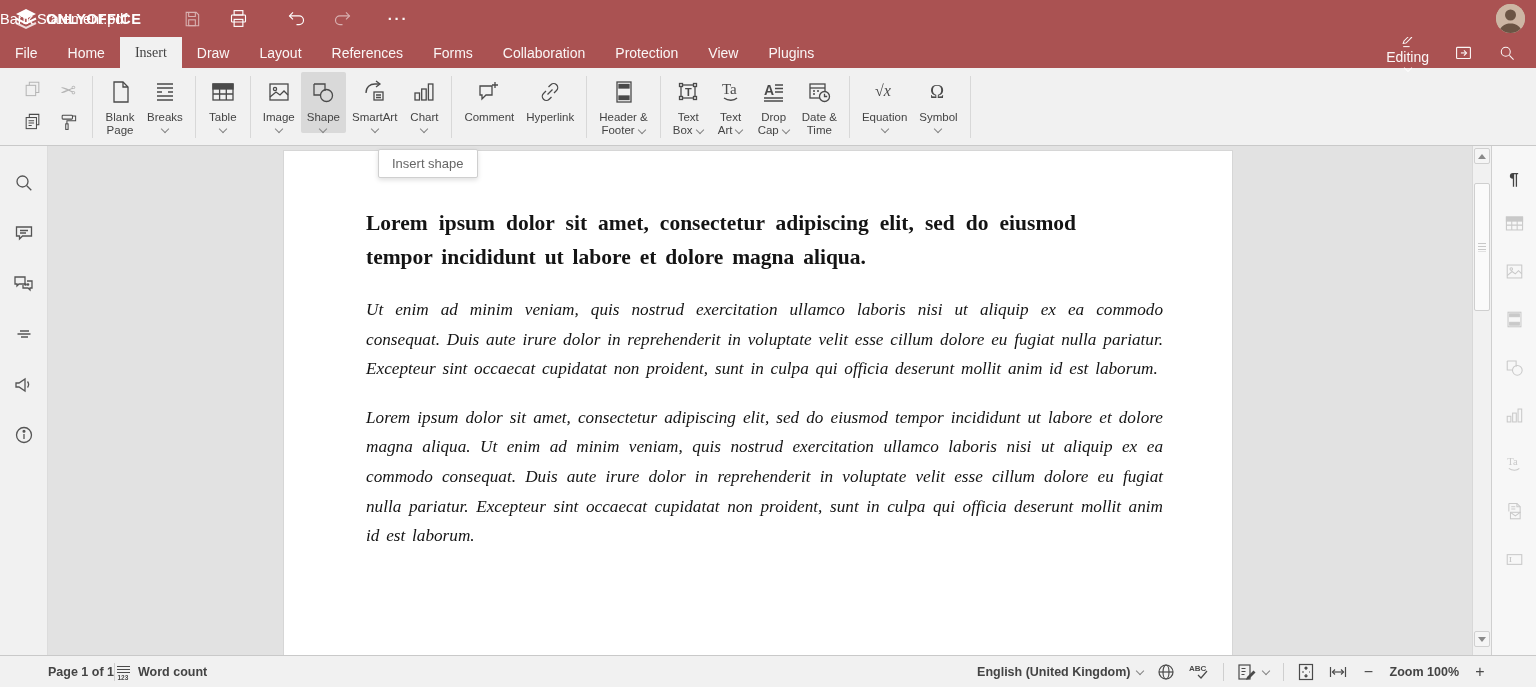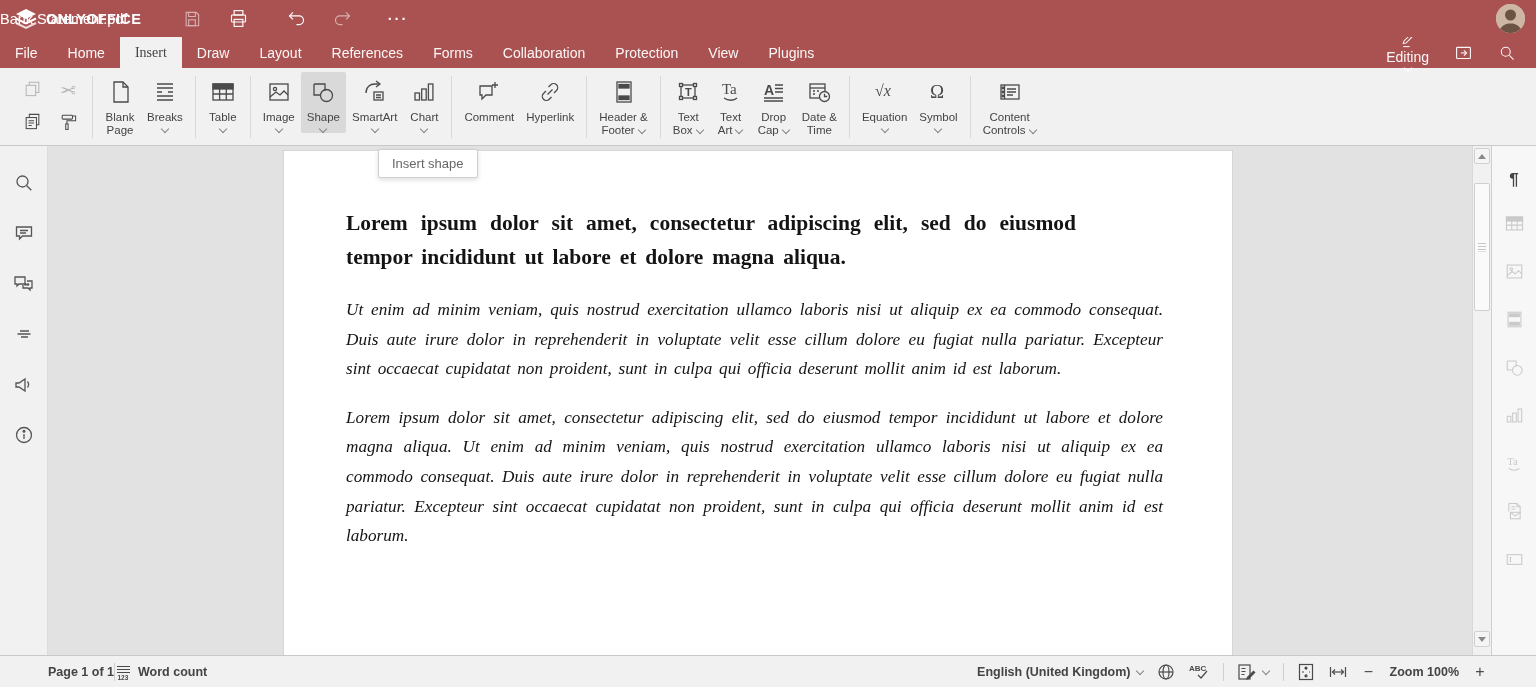--- a/index.html
+++ b/index.html
@@ -45,21 +45,21 @@
   .chv:after { content:""; position:absolute; left:1px; top:0; width:5px; height:5px; border-right:1.3px solid #848484; border-bottom:1.3px solid #848484; transform:rotate(45deg); }
   .chv.below { margin-top:2px; }
   .chv.inline { margin-left:3px; }
 
   
   .main { display:flex; height:509px; }
   .leftpanel { width:48px; background:#f1f1f1; border-right:1px solid #dcdcdc; display:flex; flex-direction:column; align-items:center; padding-top:27px; gap:26px; }
   .leftpanel svg { stroke:#555; fill:none; stroke-width:1.3; }
   .docwrap { flex:1; background:#e2e2e2; position:relative; overflow:hidden; }
   .page { position:absolute; left:235px; top:4px; width:950px; height:505px; background:#fff; border:1px solid #d6d6d6; border-bottom:none; }
-  .pagecontent { padding:55px 69px 0 62px; font-family:"Liberation Serif","DejaVu Serif",serif; color:#141414; text-align:justify; }
+  .pagecontent { padding:55px 69px 0 82px; font-family:"Liberation Serif","DejaVu Serif",serif; color:#141414; text-align:justify; }
   .doc-h1 { font-size:21.5px; line-height:34px; font-weight:bold; margin:0 87px 21px 0; word-spacing:3.5px; }
   .doc-p  { font-size:17.2px; line-height:29.6px; margin:0 0 19px 0; word-spacing:2.5px;font-style:italic; }
   .tooltip { position:absolute; left:330px; top:3px; background:#fff; border:1px solid #cfcfcf; border-radius:2px; box-shadow:0 2px 5px rgba(0,0,0,.13); padding:6px 13px; font-size:13px; color:#666; z-index:5; }
 
   .scrollcol { width:19px; background:#f1f1f1; border-left:1px solid #d8d8d8; position:relative; flex:0 0 19px; }
   .sc-btn { position:absolute; left:1px; width:16px; height:16px; background:#f5f5f5; border:1px solid #d0d0d0; border-radius:2px; display:flex; align-items:center; justify-content:center; }
   .sc-up { top:2px; } .sc-down { bottom:8px; }
   .sc-arrow { width:0; height:0; border-left:4px solid transparent; border-right:4px solid transparent; }
   .sc-up .sc-arrow { border-bottom:5px solid #8a8a8a; }
   .sc-down .sc-arrow { border-top:5px solid #8a8a8a; }
@@ -414,36 +414,20 @@
           <svg width="26" height="26" viewBox="0 0 26 26">
         <text class="svgtext" x="5" y="19" font-size="19" font-family="Liberation Serif,serif">Ω</text>
       </svg>
         </div>
       <span class="tb-label">Symbol</span>
       <span class="chv below"></span>
     </div>
   </div>
   <div class="sep"></div>
 
-  <div class="tgroup">
-    <div class="tb-btn">
-      <div class="tb-ic">
-          <svg width="26" height="26" viewBox="0 0 26 26">
-        <rect x="4" y="6" width="18" height="14"></rect>
-            <path d="M7.5 6v14"></path>
-        <circle cx="5.8" cy="9" r=".8" fill="#4a4a4a"></circle>
-            <circle cx="5.8" cy="13" r=".8" fill="#4a4a4a"></circle>
-            <circle cx="5.8" cy="17" r=".8" fill="#4a4a4a"></circle>
-        <path d="M10 10h9M10 13h9M10 16h6"></path>
-      </svg>
-        </div>
-      <span class="tb-label"><span>Content
-Controls</span><span class="chv inline"></span></span>
-    </div>
-  </div>
 </div>
 
 <div class="main">
   <div class="leftpanel">
     <div>
       <svg width="20" height="20" viewBox="0 0 20 20">
         <circle cx="8.5" cy="8.5" r="5.5"></circle>
           <path d="M12.8 12.8l4.5 4.5"></path>
       </svg>
     </div>

